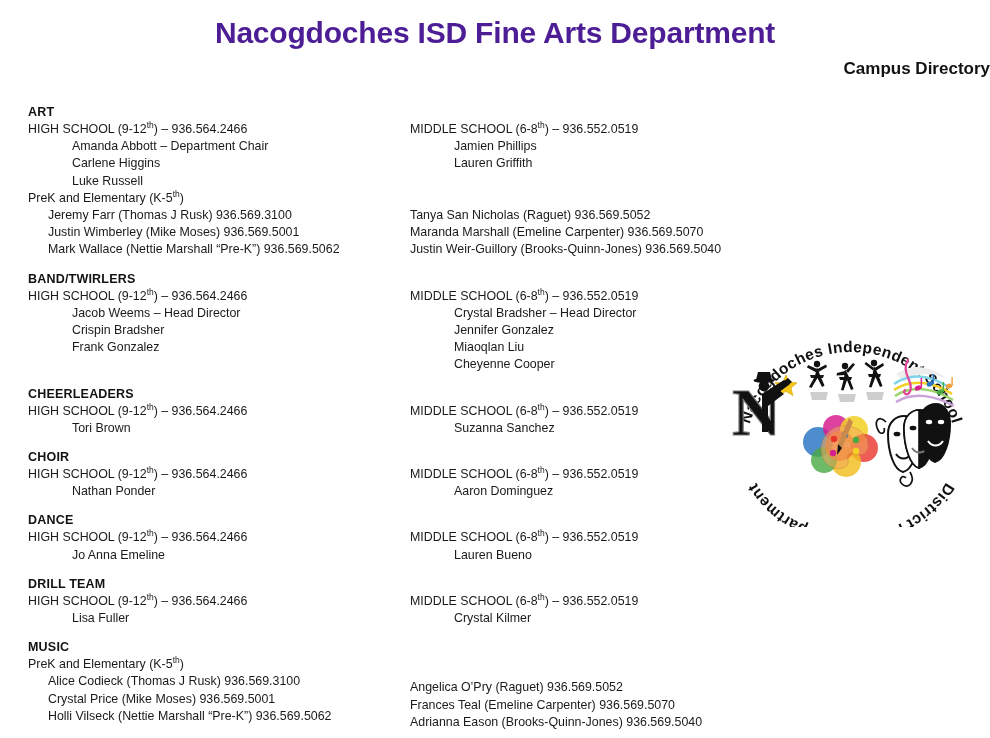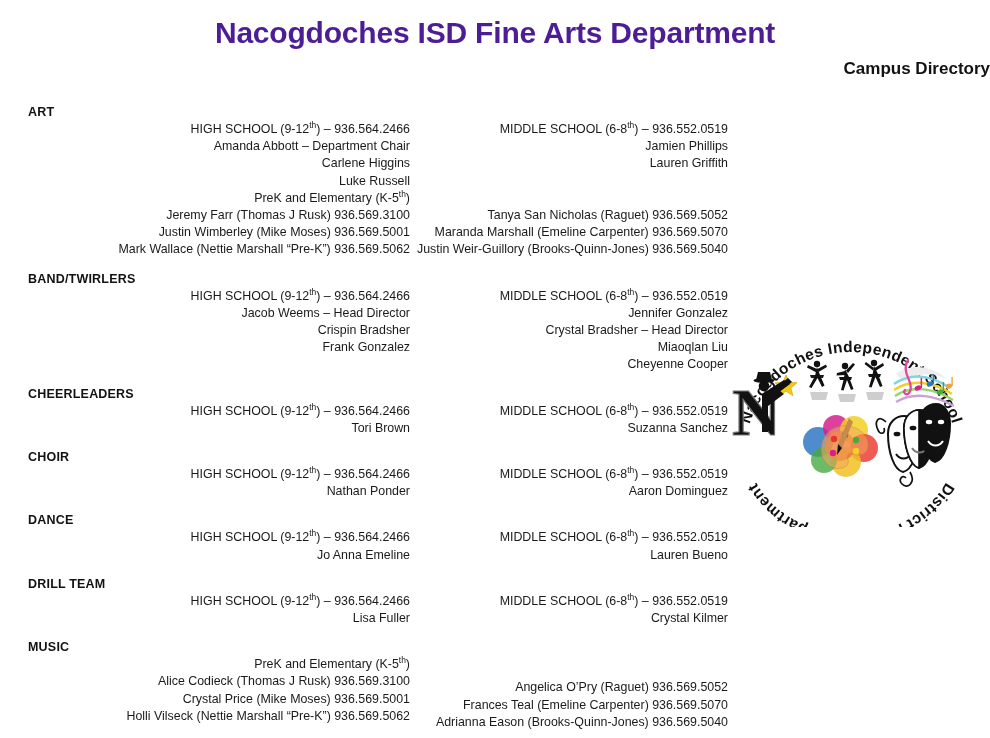--- a/index.html
+++ b/index.html
@@ -50,21 +50,20 @@
   .section-title {
     font-size: 12.5px;
     font-weight: bold;
     letter-spacing: 0.2px;
     line-height: 18px;
     color: #121212;
   }
   .cols {
     position: relative;
     display: block;
-    text-align: right;
   }
   .line {
     font-size: 12.4px;
     line-height: 17.2px;
     white-space: nowrap;
     color: #1a1a1a;
   }
   .col-left {
     position: absolute;
     left: 0;
@@ -140,22 +139,22 @@
         <div class="colwrap" style="position: relative; height: 86px;">
           <div class="col-left" style="position: absolute; top: 0px; left: 0px; display: block;">
             <div class="line campus-head">HIGH SCHOOL (9-12<sup>th</sup>) – 936.564.2466</div>
             <div class="line person">Jacob Weems – Head Director</div>
             <div class="line person">Crispin Bradsher</div>
             <div class="line person">Frank Gonzalez</div>
             <div class="line blank">&nbsp;</div>
           </div>
           <div class="col-right" style="position: absolute; top: 0px; left: 382px; display: block;">
             <div class="line campus-head">MIDDLE SCHOOL (6-8<sup>th</sup>) – 936.552.0519</div>
+            <div class="line person">Crystal Bradsher – Head Director</div>
             <div class="line person">Jennifer Gonzalez</div>
-            <div class="line person">Crystal Bradsher – Head Director</div>
             <div class="line person">Miaoqlan Liu</div>
             <div class="line person">Cheyenne Cooper</div>
           </div>
         </div>
       </div>
     </div>
     <div class="section">
       <div class="section-title">CHEERLEADERS</div>
       <div class="cols">
         <div class="colwrap" style="position: relative; height: 34.4px;">

